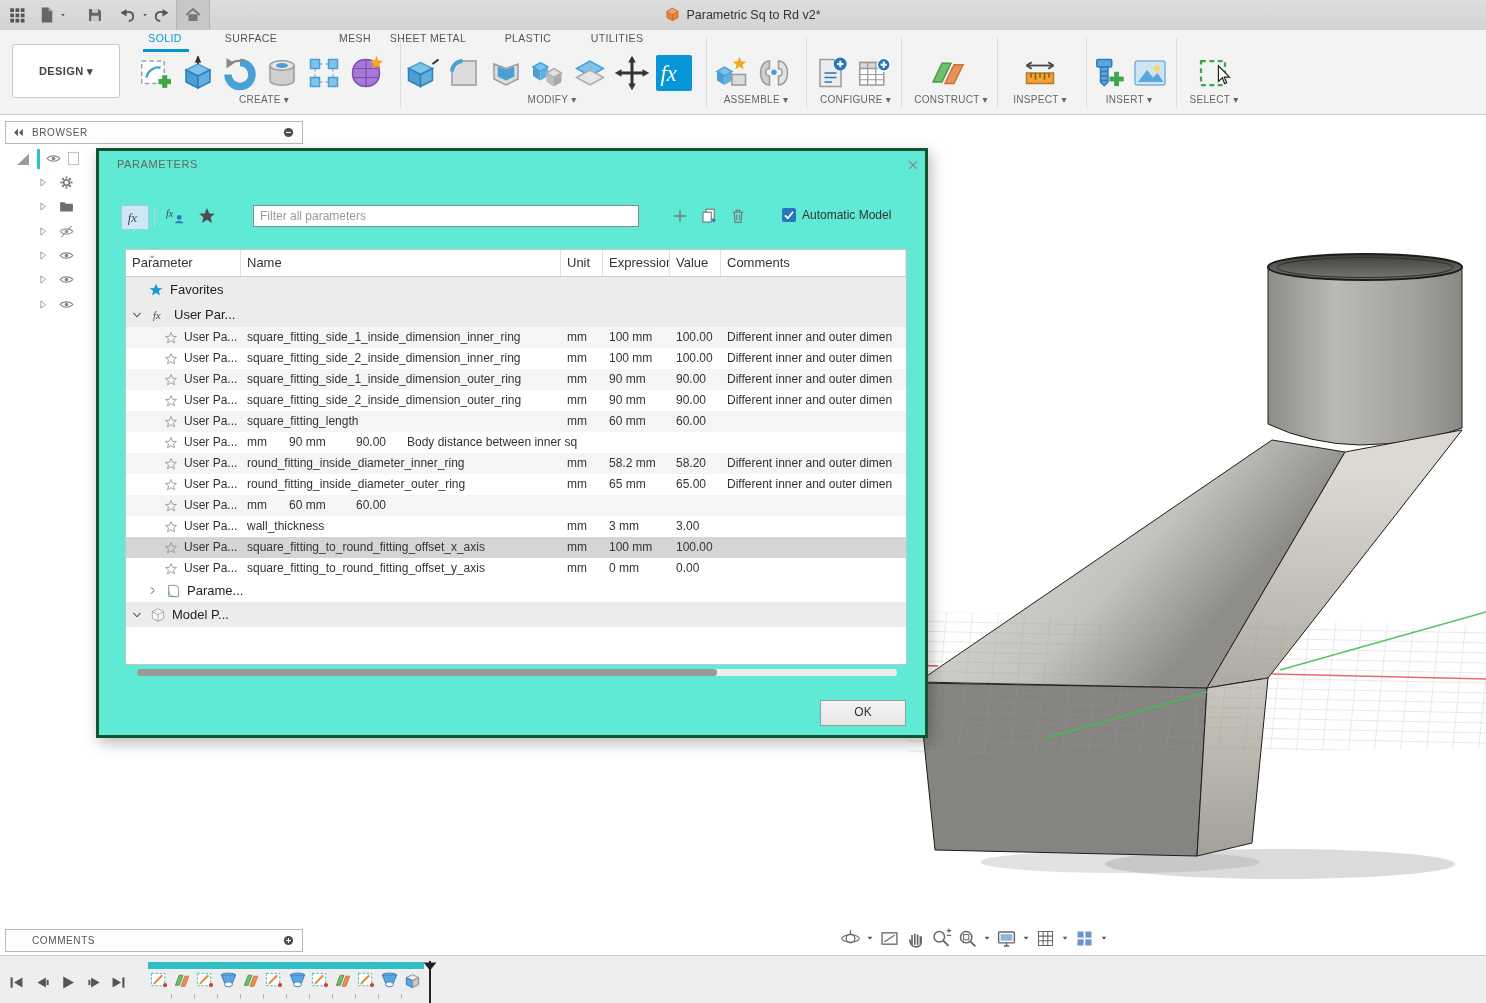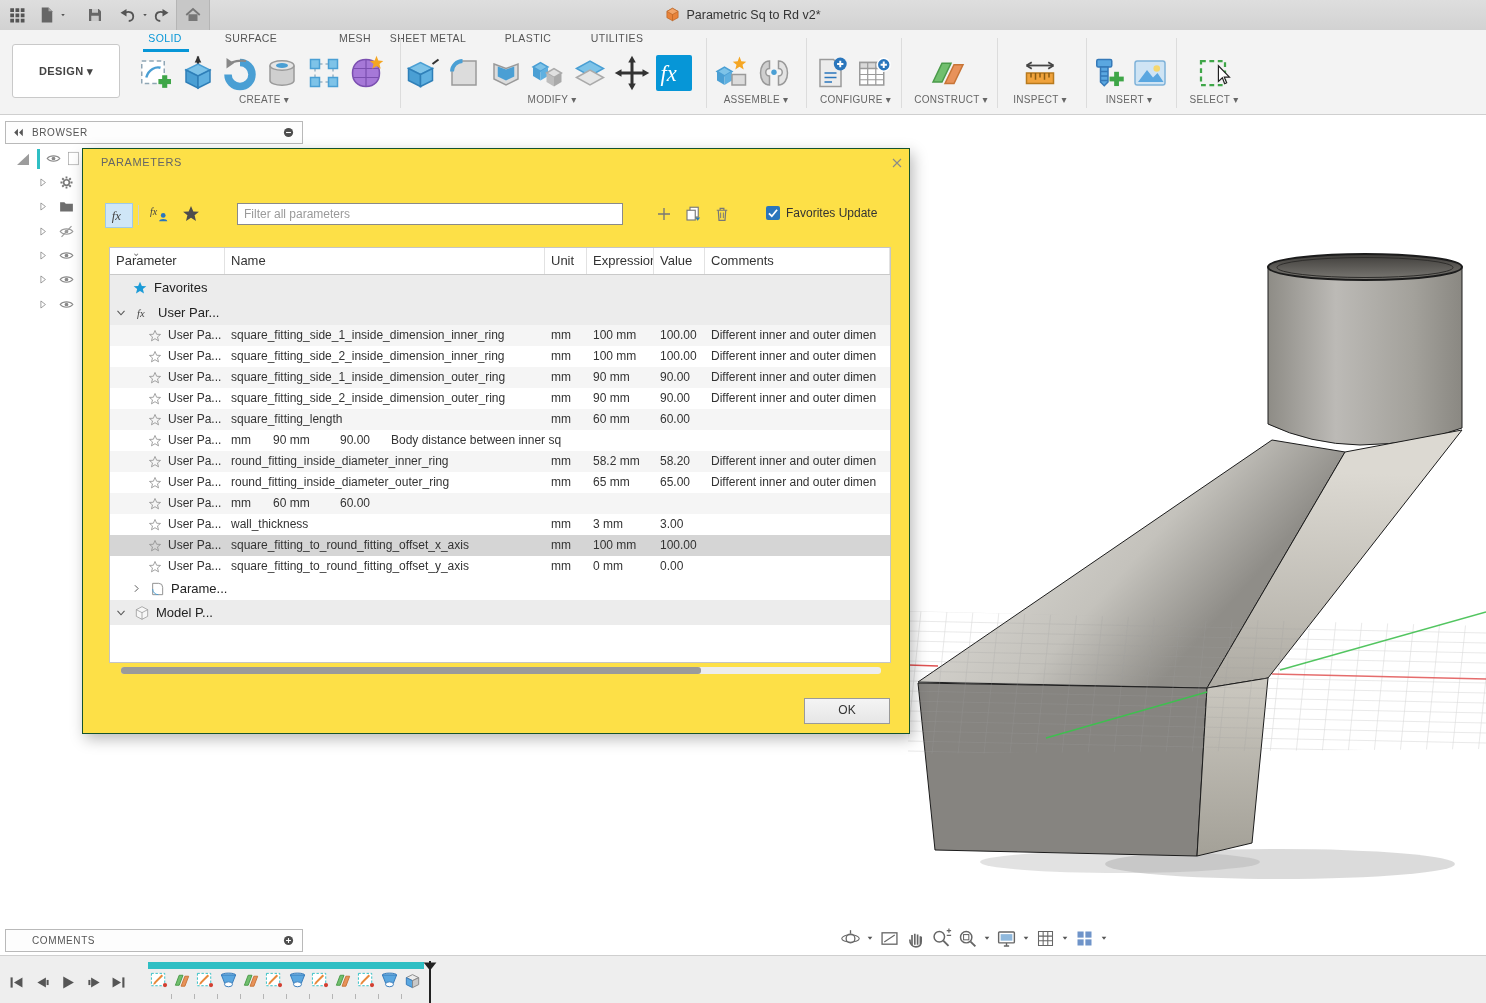--- a/index.html
+++ b/index.html
@@ -37,21 +37,21 @@
   #viewport-svg{left:0;top:113px;}
 
   
   .panel-bar{position:absolute;height:21px;background:#fdfdfd;border:1px solid #b9b9b9;font-size:10px;color:#555;
              letter-spacing:.6px;line-height:21px;}
   .panel-bar .pb-ic{position:absolute;top:4px;width:13px;height:13px;}
   .tree-row{position:absolute;}
   .tree-row .icon{position:absolute;}
 
   
-  #dialog{left:82px;top:148px;width:826px;height:584px;background:#fde047;border:1px solid #14532d;
+  #dialog{left:96px;top:148px;width:826px;height:584px;background:#5eead4;border:3px solid #14532d;
           box-shadow:3px 5px 14px rgba(0,0,0,.28);}
   #dlg-title{position:absolute;left:18px;top:7px;font-size:11px;color:#666;letter-spacing:.6px;}
   #dlg-close{position:absolute;left:806px;top:6px;width:16px;height:16px;}
   .dlg-tb{position:absolute;top:54px;}
   #fx-btn{left:22px;width:26px;height:23px;background:#cfe6f7;border:1px solid #9ec9e8;}
   #fx-btn .icon{width:24px;height:22px;margin:0 1px;}
   #tb-div{left:55px;top:56px;width:1px;height:20px;background:#cfcfcf;}
   #fxuser-ic{left:66px;width:22px;height:22px;}
   #star-ic{left:98px;width:20px;height:20px;top:55px;}
   #filter-input{left:154px;width:372px;height:20px;border:1px solid #8a8a8a;background:#fff;font-size:12px;
@@ -549,21 +549,21 @@
         </svg></span>
     <span id="trash-ic" class="icon abs"><svg viewBox="0 0 24 24" xmlns="http://www.w3.org/2000/svg">
           <path d="M5 7h14 M9.5 7V4.5h5V7" stroke="#777" stroke-width="1.6" fill="none"></path>
           <path d="M7 7l1 13.5h8L17 7" fill="none" stroke="#777" stroke-width="1.6"></path>
           <path d="M10.2 10v7.5 M13.8 10v7.5" stroke="#777" stroke-width="1.3"></path>
         </svg></span>
     <div id="autoupd-box" class="abs">
       <span class="icon" style="width:14px;height:14px"><svg viewBox="0 0 24 24" xmlns="http://www.w3.org/2000/svg">
             <path d="M5 12.5 L10 17.5 L19 6.5" stroke="#fff" stroke-width="3" fill="none"></path>
           </svg></span></div>
-    <div id="autoupd-lbl" class="abs">Favorites Update</div>
+    <div id="autoupd-lbl" class="abs">Automatic Model</div>
 
     <div id="ptable">
       <div class="trow thead">
         <div class="cell c0"><span>Parameter</span>
           <span style="position:absolute;left:22px;top:-8px;color:#777;font-size:10px">⌄</span></div>
         <div class="cell c1"><span>Name</span></div>
         <div class="cell c2"><span>Unit</span></div>
         <div class="cell c3"><span>Expression</span></div>
         <div class="cell c4"><span>Value</span></div>
         <div class="cell c5"><span>Comments</span></div>

